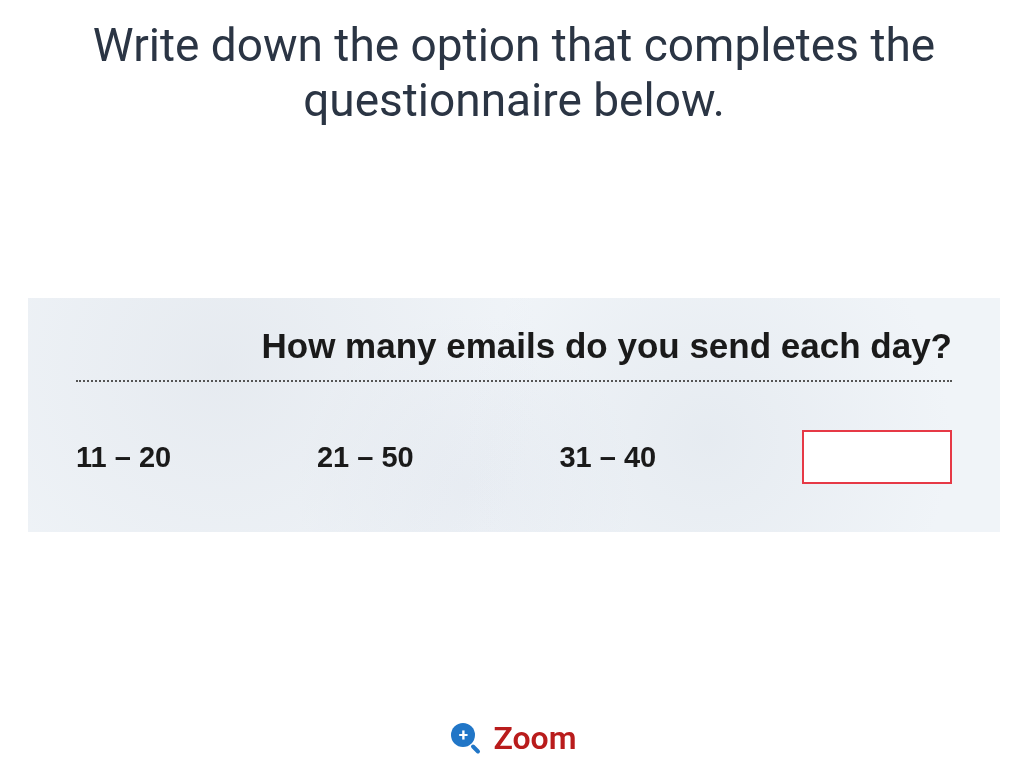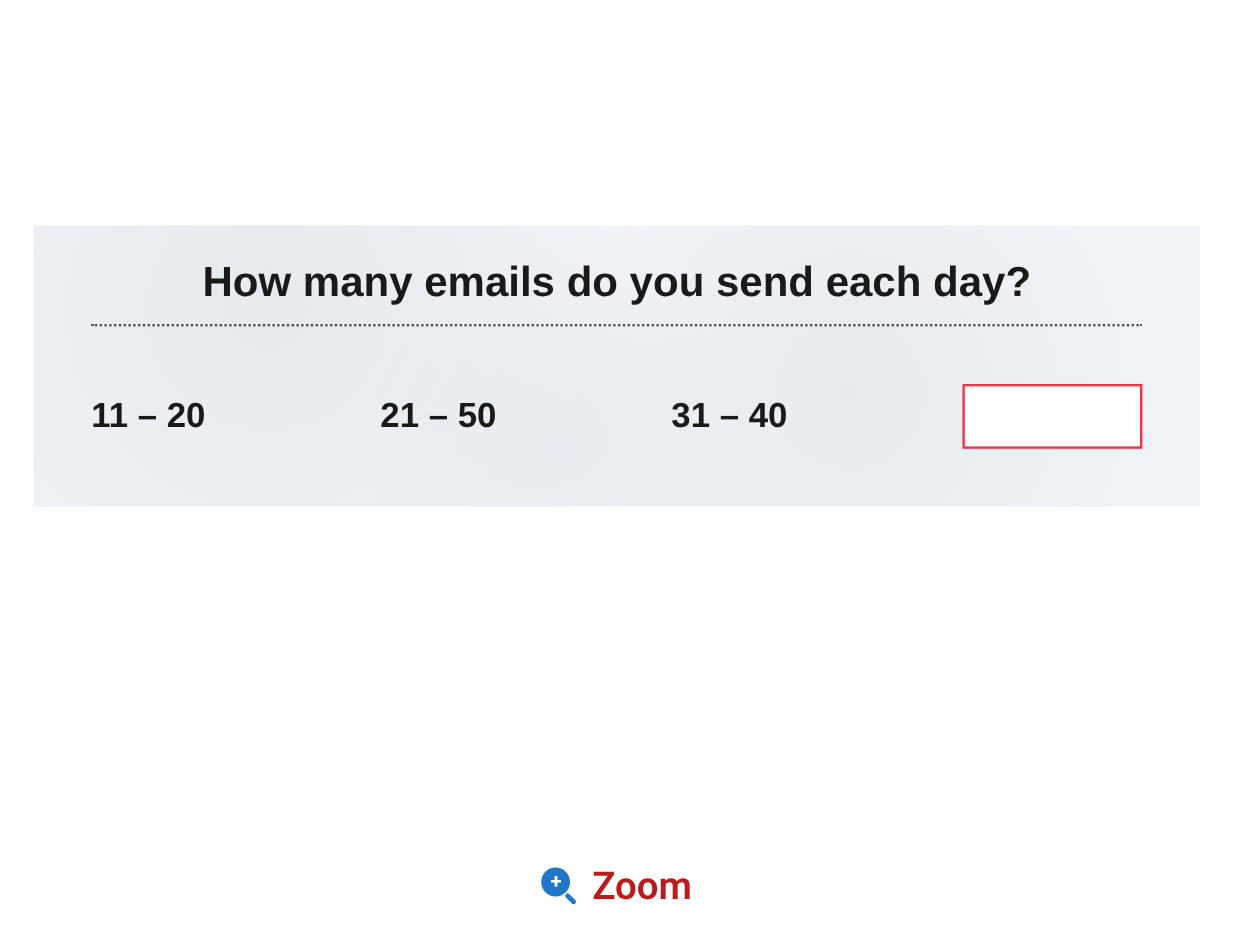--- a/index.html
+++ b/index.html
@@ -41,21 +41,21 @@
         radial-gradient(circle at 70% 60%, rgba(215,222,230,0.4) 0%, transparent 35%),
         radial-gradient(circle at 45% 80%, rgba(225,230,238,0.5) 0%, transparent 30%);
       padding: 28px 48px 48px 48px;
       width: 100%;
     }
     .question-text {
       font-family: 'Comic Sans MS', 'Chalkboard SE', cursive, sans-serif;
       font-size: 35px;
       font-weight: 700;
       color: #1a1a1a;
-      text-align: center;
+      text-align: right;
       margin-bottom: 14px;
     }
     .dotted-divider {
       border: none;
       border-top: 2px dotted #555;
       margin-bottom: 48px;
     }
     .options-row {
       display: flex;
       align-items: center;
@@ -121,20 +121,21 @@
     .zoom-label {
       font-size: 32px;
       font-weight: 600;
       color: #b91c1c;
     }
   </style>
 </head>
 <body>
 
 <div class="container">
+  <div class="instruction">Write down the option that completes the questionnaire below.</div>
 
   <div class="questionnaire-wrapper">
     <div class="questionnaire-box">
       <div class="question-text">How many emails do you send each day?</div>
       <hr class="dotted-divider">
       <div class="options-row">
         <span class="option">11 – 20</span>
         <span class="option">21 – 50</span>
         <span class="option">31 – 40</span>
         <div class="answer-box"></div>

